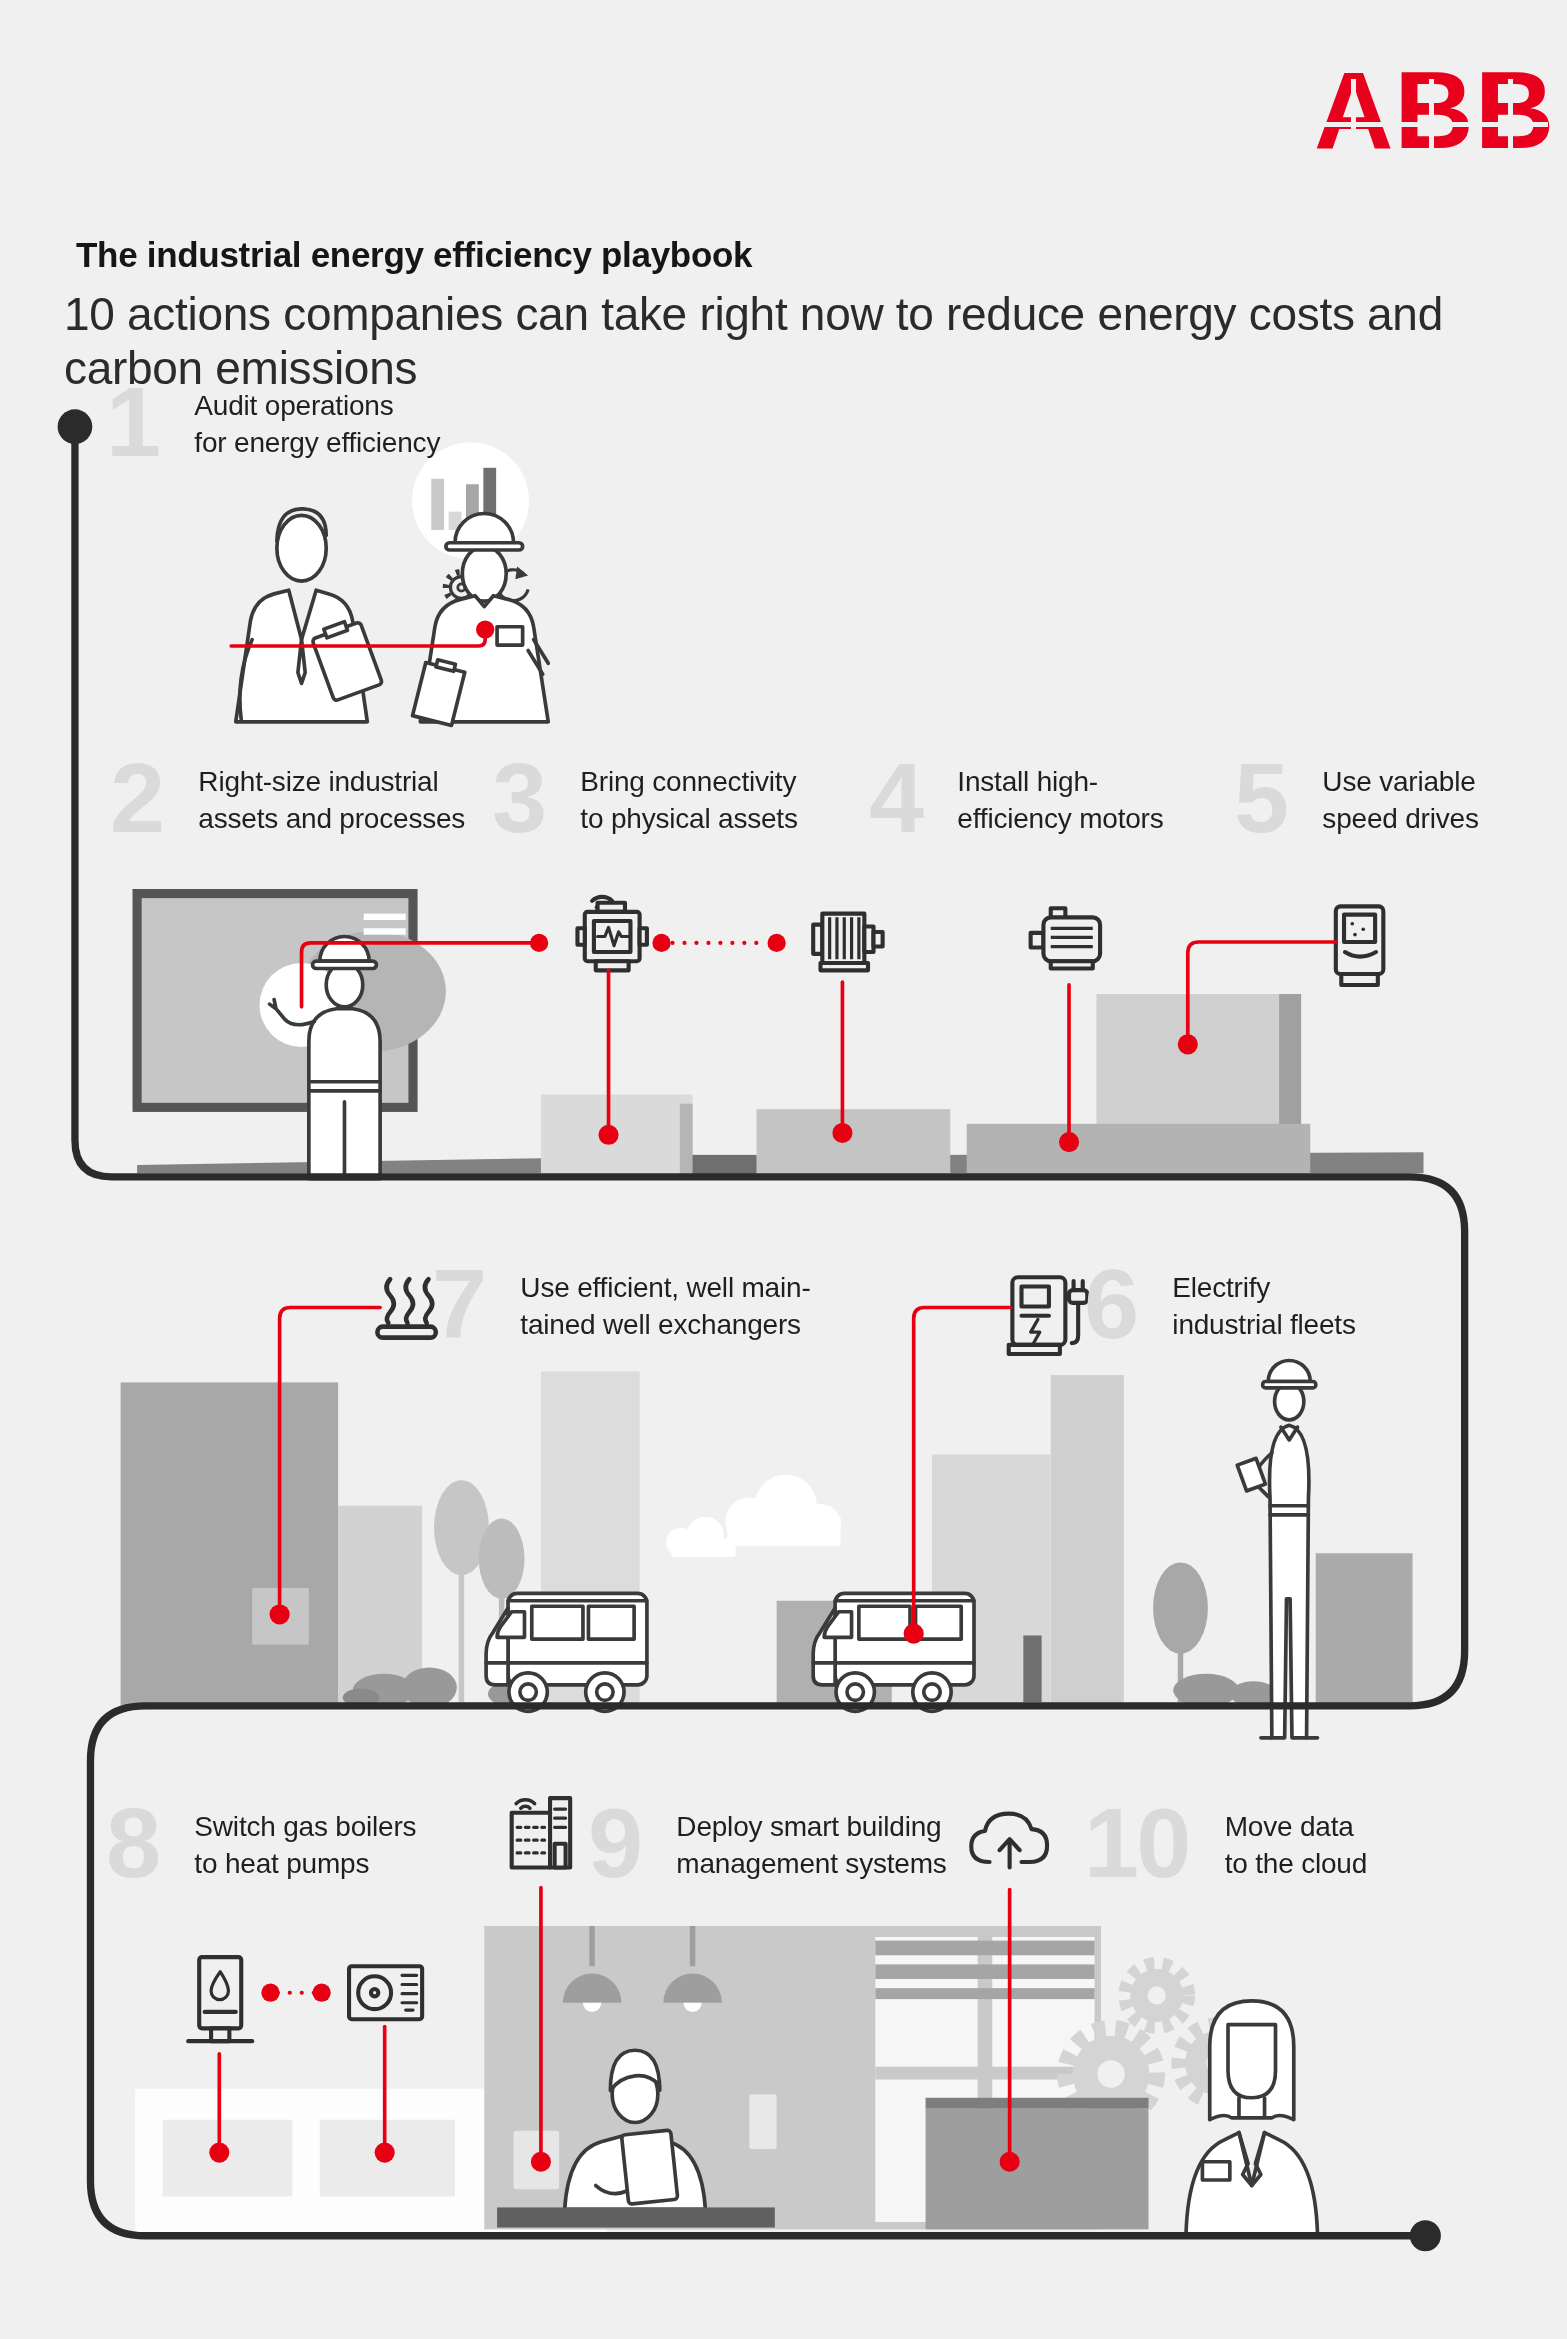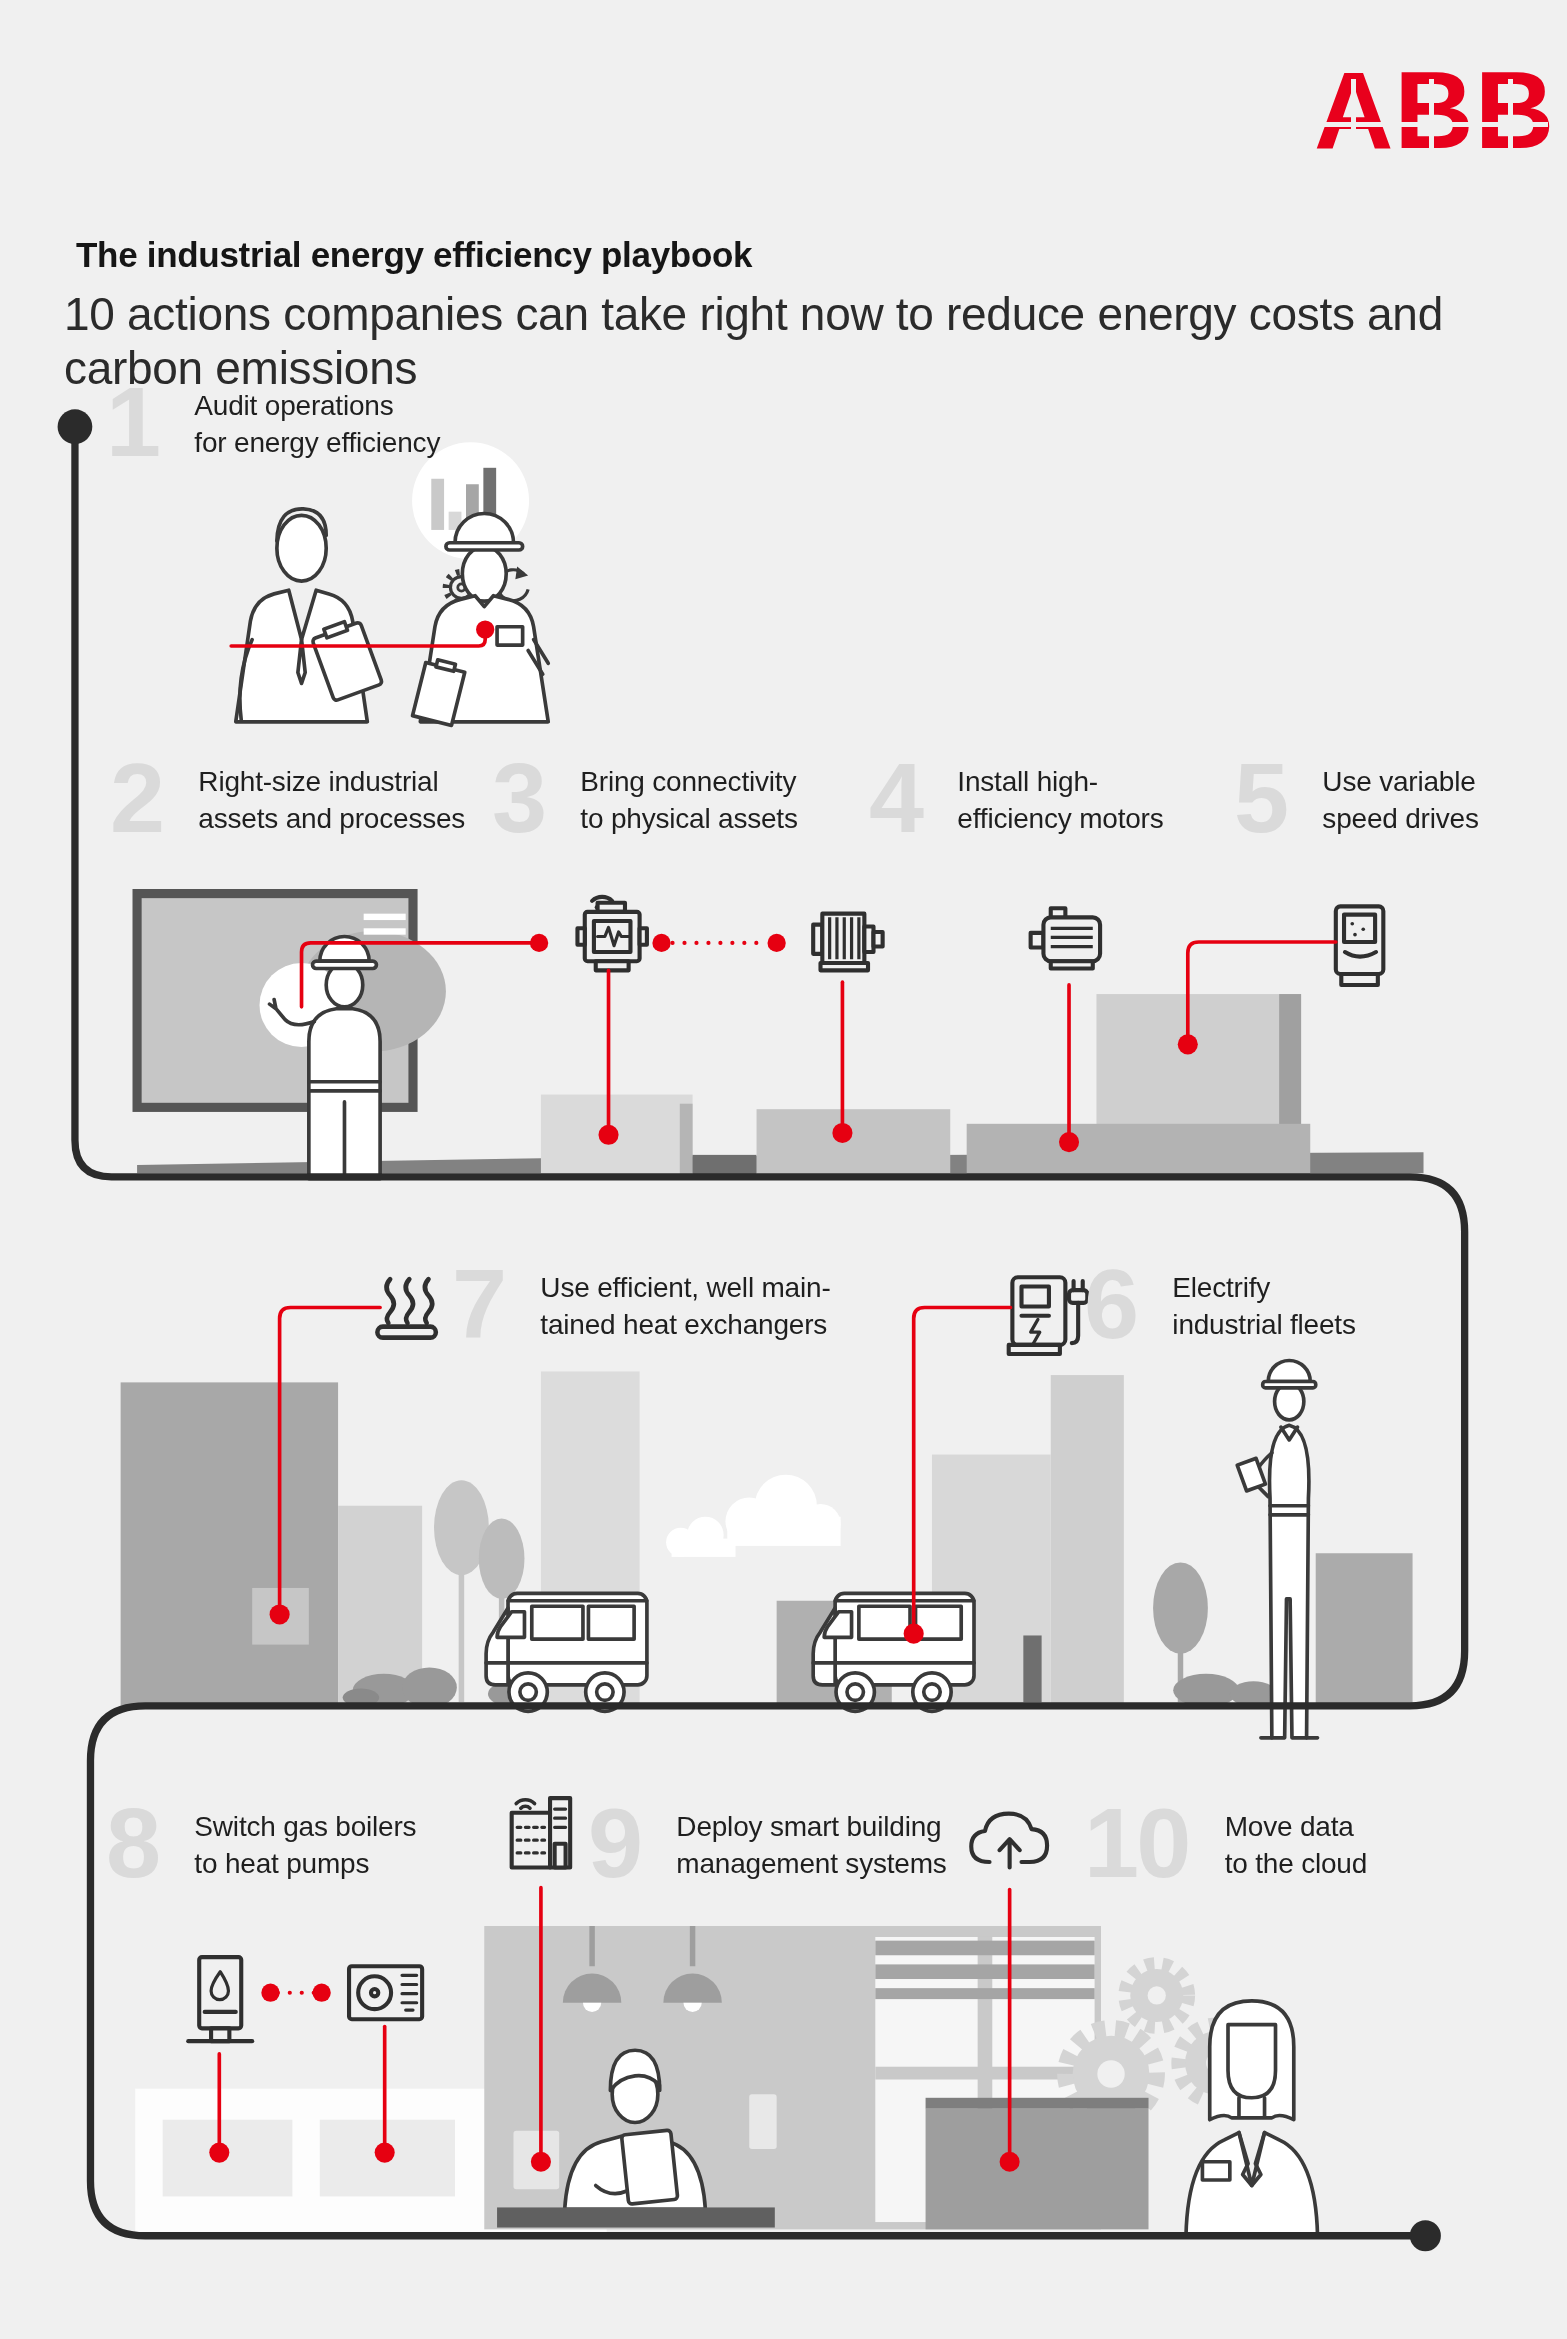--- a/index.html
+++ b/index.html
@@ -384,23 +384,23 @@
     <span class="lbl"><span>Bring connectivity</span><br><span>to physical assets</span></span>
   </div>
   <div class="step" style="left:869px;top:758px">
     <span class="num">4</span>
     <span class="lbl"><span>Install high-</span><br><span>efficiency motors</span></span>
   </div>
   <div class="step" style="left:1234px;top:758px">
     <span class="num">5</span>
     <span class="lbl"><span>Use variable</span><br><span>speed drives</span></span>
   </div>
-  <div class="step" style="left:452px;top:1264px">
+  <div class="step" style="left:432px;top:1264px">
     <span class="num">7</span>
-    <span class="lbl"><span>Use efficient, well main-</span><br><span>tained heat exchangers</span></span>
+    <span class="lbl"><span>Use efficient, well main-</span><br><span>tained well exchangers</span></span>
   </div>
   <div class="step" style="left:1084px;top:1264px">
     <span class="num">6</span>
     <span class="lbl"><span>Electrify</span><br><span>industrial fleets</span></span>
   </div>
   <div class="step" style="left:106px;top:1803px">
     <span class="num">8</span>
     <span class="lbl"><span>Switch gas boilers</span><br><span>to heat pumps</span></span>
   </div>
   <div class="step" style="left:588px;top:1803px">

